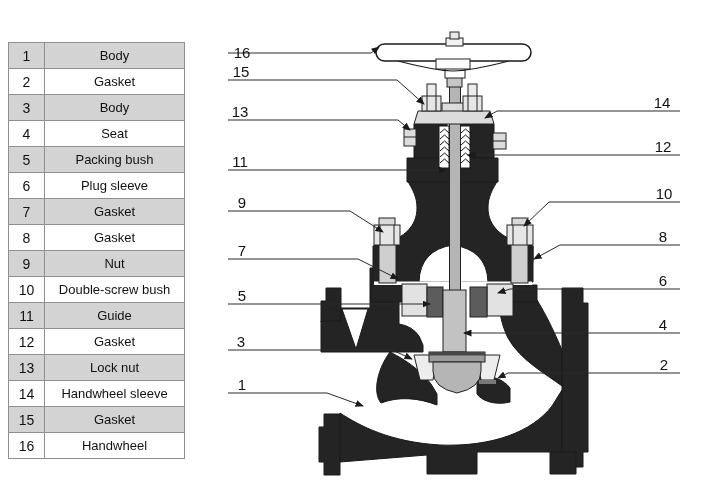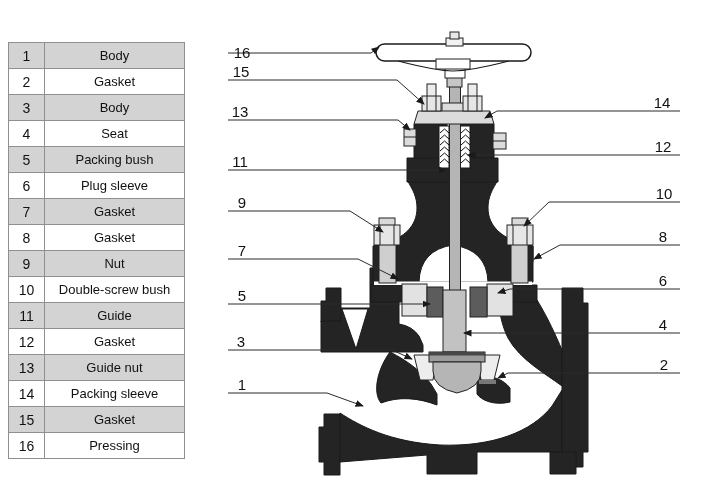--- a/index.html
+++ b/index.html
@@ -76,33 +76,33 @@
         <tr class="alt">
           <td class="num">11</td>
           <td>Guide</td>
         </tr>
         <tr>
           <td class="num">12</td>
           <td>Gasket</td>
         </tr>
         <tr class="alt">
           <td class="num">13</td>
-          <td>Guide nut</td>
+          <td>Lock nut</td>
         </tr>
         <tr>
           <td class="num">14</td>
-          <td>Packing sleeve</td>
+          <td>Handwheel sleeve</td>
         </tr>
         <tr class="alt">
           <td class="num">15</td>
           <td>Gasket</td>
         </tr>
         <tr>
           <td class="num">16</td>
-          <td>Pressing</td>
+          <td>Handwheel</td>
         </tr>
       </tbody>
   </table>
 
   <svg id="valve-svg" width="708" height="490" viewBox="0 0 708 490" xmlns="http://www.w3.org/2000/svg">
     <defs>
       <marker id="arw" markerWidth="9" markerHeight="7" refX="7.5" refY="3.5" orient="auto" markerUnits="userSpaceOnUse">
         <path d="M0,0 L8.5,3.5 L0,7 Z" fill="#1a1a1a"></path>
       </marker>
     </defs>

